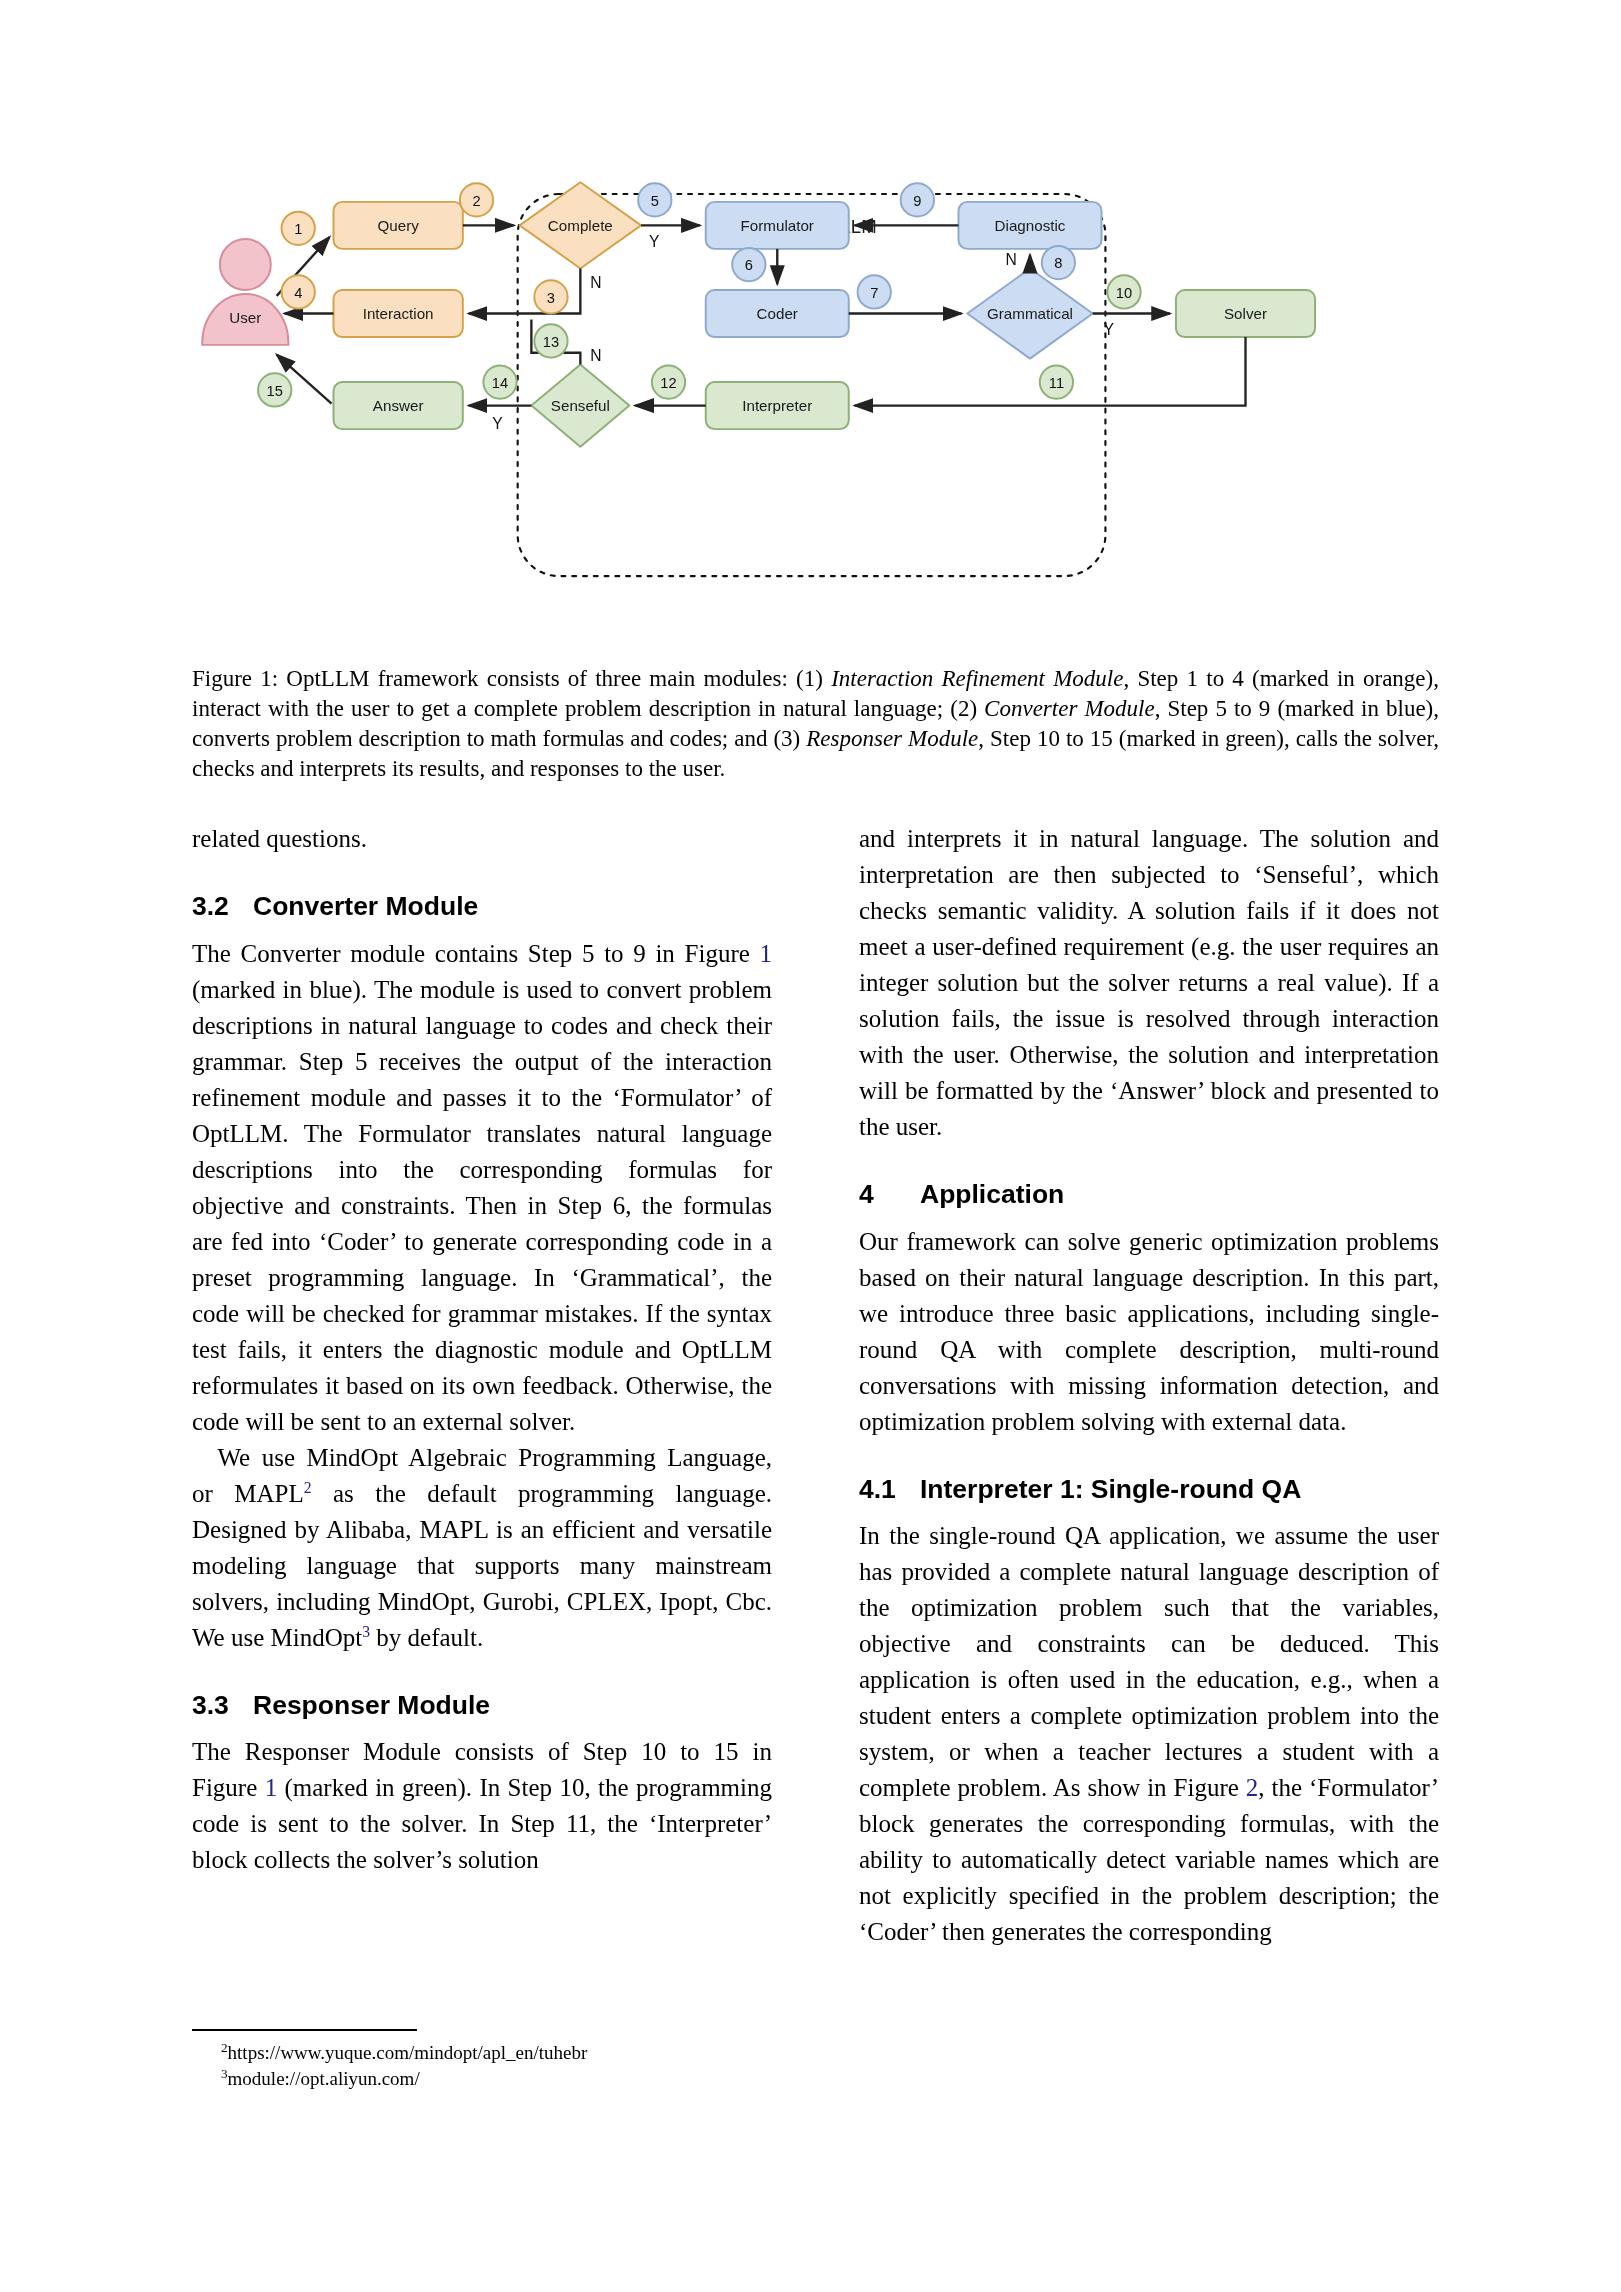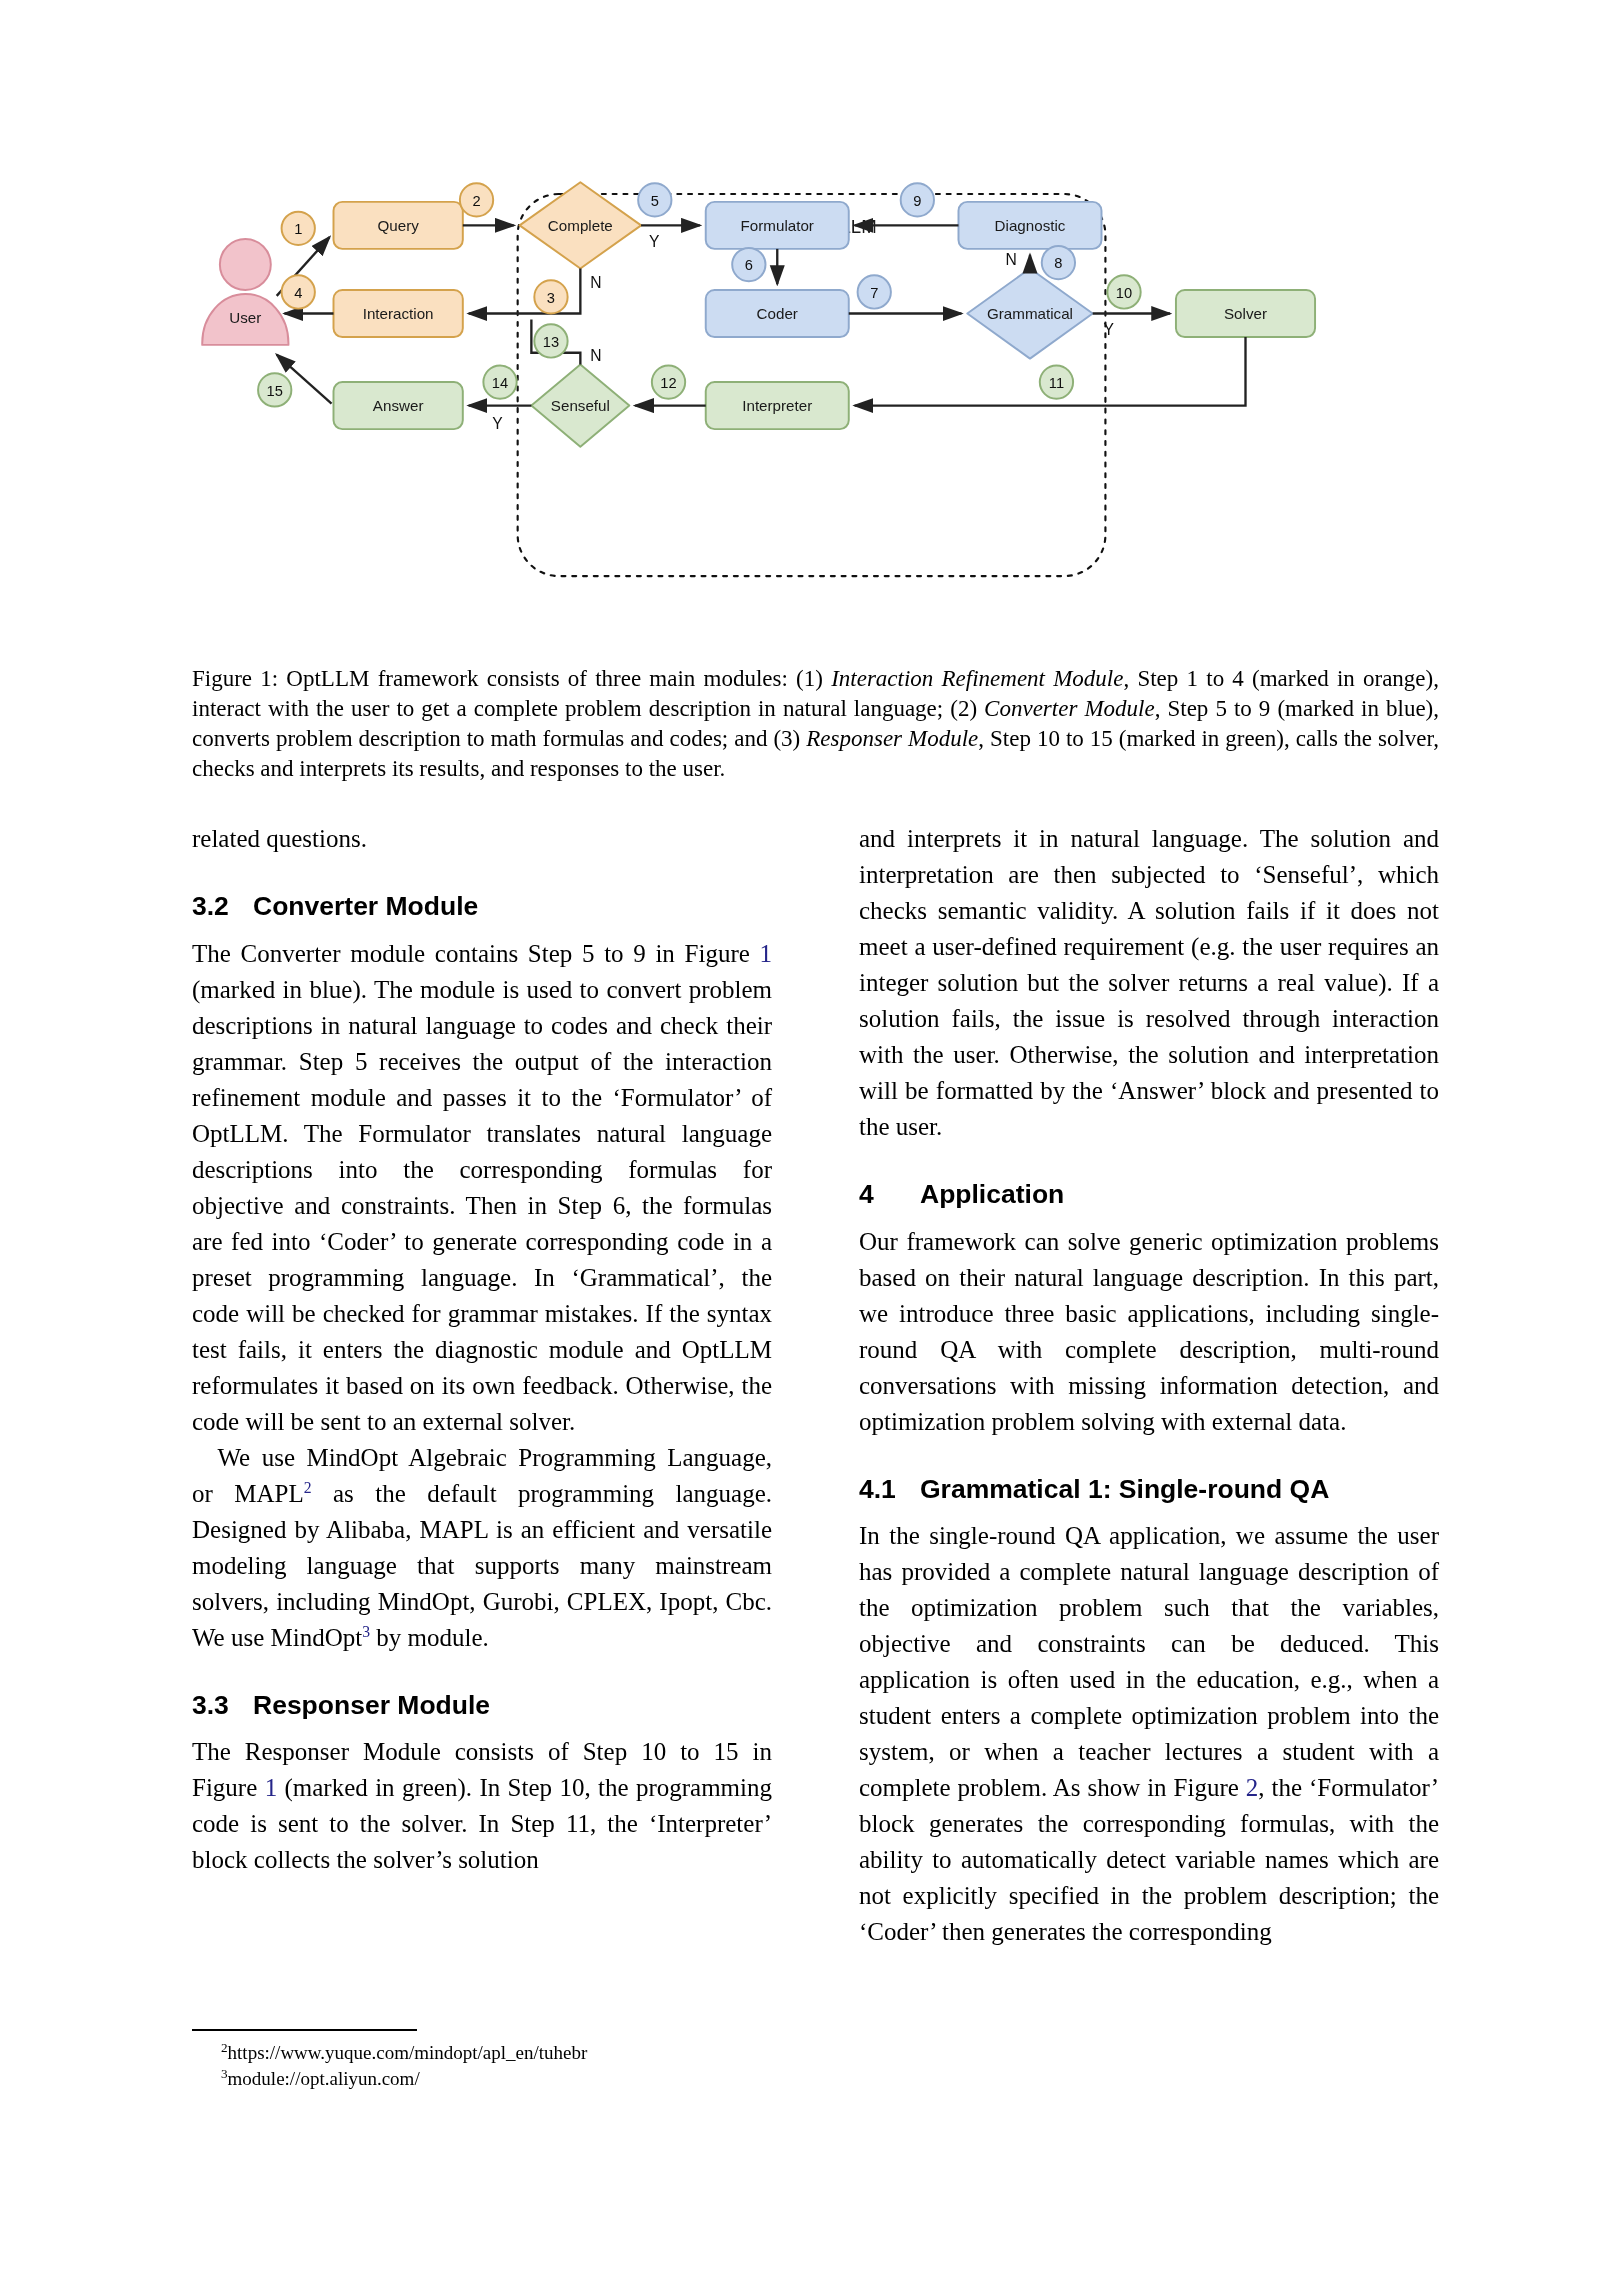--- a/index.html
+++ b/index.html
@@ -331,36 +331,36 @@
   <div id="columns">
 
     <div class="col left">
 
       <p class="body">related questions.</p>
 
       <h2 class="sec"><span class="num">3.2</span><span>Converter Module</span></h2>
 
       <p class="body"><span>The Converter module contains Step 5 to 9 in Figure </span><a class="ref" href="#">1</a><span> (marked in blue). The module is used to convert problem descriptions in natural language to codes and check their grammar. Step 5 receives the output of the interaction refinement module and passes it to the ‘Formulator’ of OptLLM. The Formulator translates natural language descriptions into the corresponding formulas for objective and constraints. Then in Step 6, the formulas are fed into ‘Coder’ to generate corresponding code in a preset programming language. In ‘Grammatical’, the code will be checked for grammar mistakes. If the syntax test fails, it enters the diagnostic module and OptLLM reformulates it based on its own feedback. Otherwise, the code will be sent to an external solver.</span></p>
 
-      <p class="body indent"><span>We use MindOpt Algebraic Programming Language, or MAPL</span><sup class="fn">2</sup><span> as the default programming language. Designed by Alibaba, MAPL is an efficient and versatile modeling language that supports many mainstream solvers, including MindOpt, Gurobi, CPLEX, Ipopt, Cbc. We use MindOpt</span><sup class="fn">3</sup><span> by module.</span></p>
+      <p class="body indent"><span>We use MindOpt Algebraic Programming Language, or MAPL</span><sup class="fn">2</sup><span> as the default programming language. Designed by Alibaba, MAPL is an efficient and versatile modeling language that supports many mainstream solvers, including MindOpt, Gurobi, CPLEX, Ipopt, Cbc. We use MindOpt</span><sup class="fn">3</sup><span> by default.</span></p>
 
       <h2 class="sec"><span class="num">3.3</span><span>Responser Module</span></h2>
 
       <p class="body"><span>The Responser Module consists of Step 10 to 15 in Figure </span><a class="ref" href="#">1</a><span> (marked in green). In Step 10, the programming code is sent to the solver. In Step 11, the ‘Interpreter’ block collects the solver’s solution</span></p>
     </div>
 
     <div class="col right">
 
       <p class="body">and interprets it in natural language. The solution and interpretation are then subjected to ‘Senseful’, which checks semantic validity. A solution fails if it does not meet a user-defined requirement (e.g. the user requires an integer solution but the solver returns a real value). If a solution fails, the issue is resolved through interaction with the user. Otherwise, the solution and interpretation will be formatted by the ‘Answer’ block and presented to the user.</p>
 
       <h2 class="sec big"><span class="num">4</span><span>Application</span></h2>
 
       <p class="body">Our framework can solve generic optimization problems based on their natural language description. In this part, we introduce three basic applications, including single-round QA with complete description, multi-round conversations with missing information detection, and optimization problem solving with external data.</p>
 
-      <h2 class="sec"><span class="num">4.1</span><span>Grammatical 1: Single-round QA</span></h2>
+      <h2 class="sec"><span class="num">4.1</span><span>Interpreter 1: Single-round QA</span></h2>
 
       <p class="body"><span>In the single-round QA application, we assume the user has provided a complete natural language description of the optimization problem such that the variables, objective and constraints can be deduced. This application is often used in the education, e.g., when a student enters a complete optimization problem into the system, or when a teacher lectures a student with a complete problem. As show in Figure </span><a class="ref" href="#">2</a><span>, the ‘Formulator’ block generates the corresponding formulas, with the ability to automatically detect variable names which are not explicitly specified in the problem description; the ‘Coder’ then generates the corresponding</span></p>
     </div>
   </div>
 
   <div id="footnotes">
     <div id="fn-rule"></div>
     <div class="fnline"><sup>2</sup><span>https://www.yuque.com/mindopt/apl_en/tuhebr</span></div>
     <div class="fnline"><sup>3</sup><span>module://opt.aliyun.com/</span></div>
   </div>

